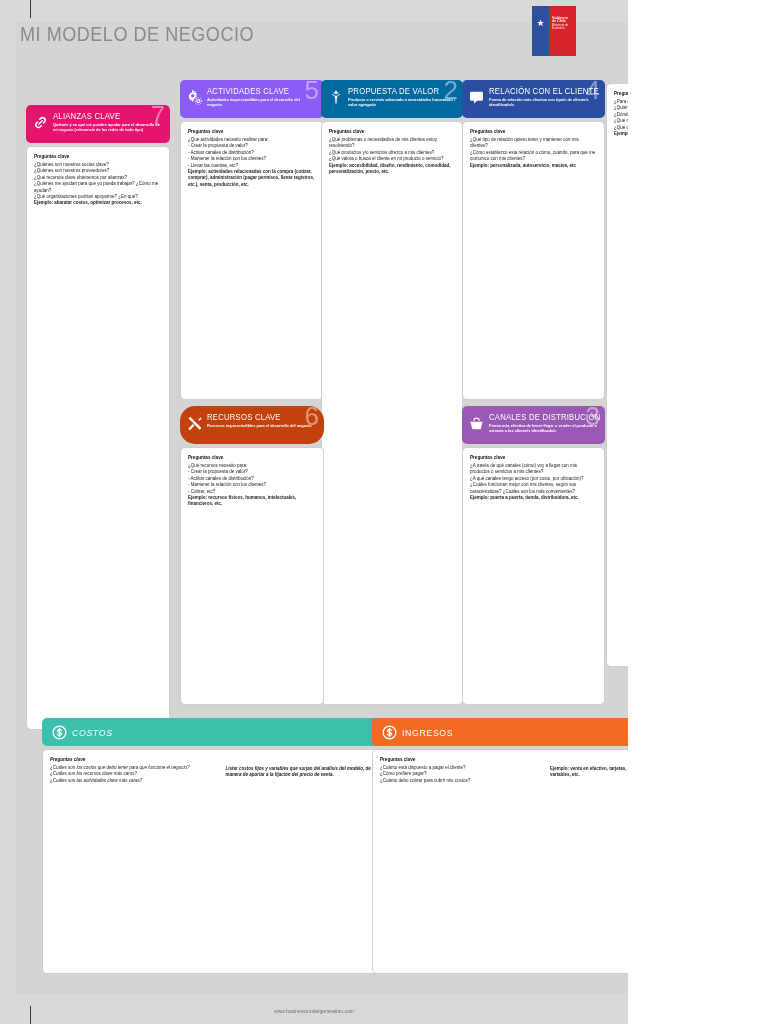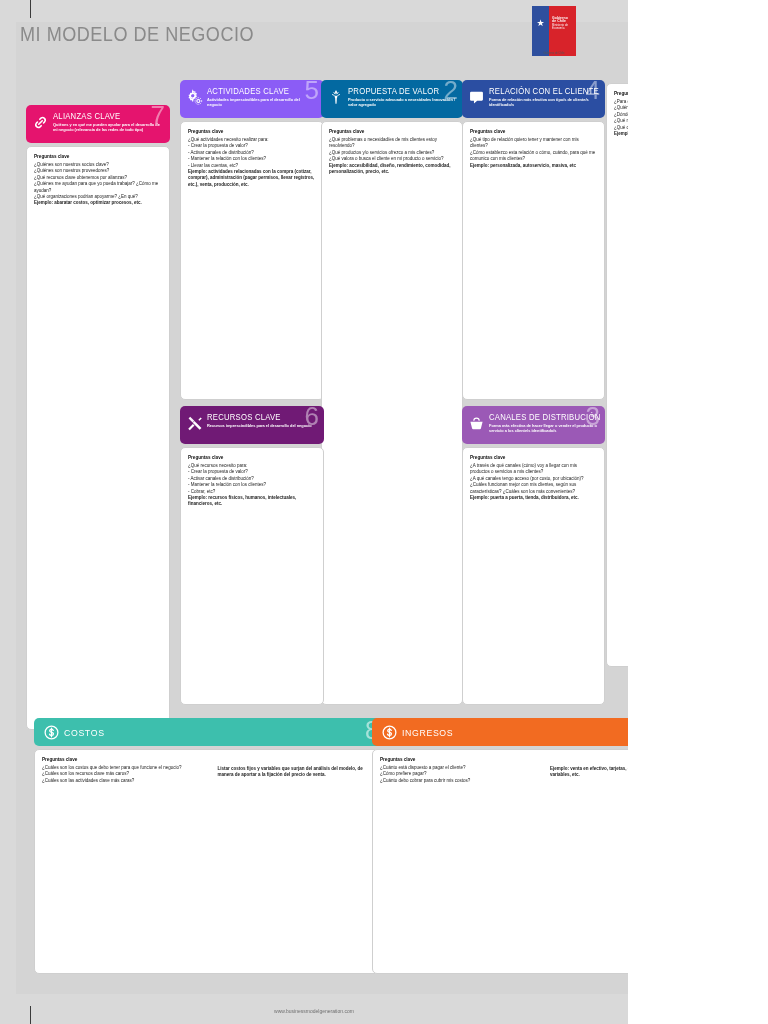--- a/index.html
+++ b/index.html
@@ -254,21 +254,21 @@
       <div class="qline">¿Para quién estoy creando valor?</div>
       <div class="qline">¿Quiénes son mis clientes más importantes?</div>
       <div class="qline">¿Dónde están?</div>
       <div class="qline">¿Qué necesidades tienen?</div>
       <div class="qline">¿Qué características tienen?</div>
       <div class="qline ej">Ejemplo: de nicho, masivo, etc.</div>
     </div>
   </div>
 
   <div class="block" style="left:180px;top:406px;width:144px;height:299px;">
-    <div class="block-header" style="background:#701a75;">
+    <div class="block-header" style="background:#c2410c;border-radius:15px;">
       <div class="hdr-icon">
         <svg width="18" height="18" viewBox="0 0 24 24" fill="#fff">
           <path d="M3.4 4.6l2.2-2.2 5.4 5.4-2.2 2.2z" opacity="0.95"></path>
           <path d="M8.9 10.2l9.4 9.4 2.3-2.3-9.4-9.4z"></path>
           <path d="M19.6 3.2l-3.2 3.2 1.4 1.4 3.2-3.2z"></path>
           <path d="M3 18.2l6.2-6.2 2.1 2.1L5.1 20.3z"></path>
         </svg>
       </div>
       <div class="hdr-title">RECURSOS CLAVE</div>
       <div class="hdr-sub">Recursos imprescindibles para el desarrollo del negocio</div>
@@ -299,21 +299,21 @@
     </div>
     <div class="block-body" style="height:258px;">
       <div class="qlabel">Preguntas clave</div>
       <div class="qline">¿A través de qué canales (cómo) voy a llegar con mis productos o servicios a mis clientes?</div>
       <div class="qline">¿A qué canales tengo acceso (por costo, por ubicación)?</div>
       <div class="qline">¿Cuáles funcionan mejor con mis clientes, según sus características? ¿Cuáles son los más convenientes?</div>
       <div class="qline ej">Ejemplo: puerta a puerta, tienda, distribuidora, etc.</div>
     </div>
   </div>
 
-  <div class="block" style="left:34px;top:718px;width:353px;height:256px;">
+  <div class="block" style="left:42px;top:718px;width:353px;height:256px;font-style:italic;">
     <div class="block-header wide-header" style="background:#3dbfad;">
       <div class="hdr-icon">
         <svg width="17" height="17" viewBox="0 0 24 24" fill="none" stroke="#fff" stroke-width="1.8">
           <circle cx="12" cy="12" r="9"></circle>
           <path d="M14.6 9.1c-.5-.9-1.5-1.4-2.6-1.4-1.5 0-2.6.8-2.6 2 0 2.7 5.4 1.3 5.4 4.1 0 1.3-1.2 2.2-2.8 2.2-1.3 0-2.4-.6-2.8-1.6" stroke-linecap="round"></path>
           <path d="M12 6v12" stroke-linecap="round"></path>
         </svg>
       </div>
       <div class="hdr-title">COSTOS</div>
       <div class="hdr-num">8</div>

